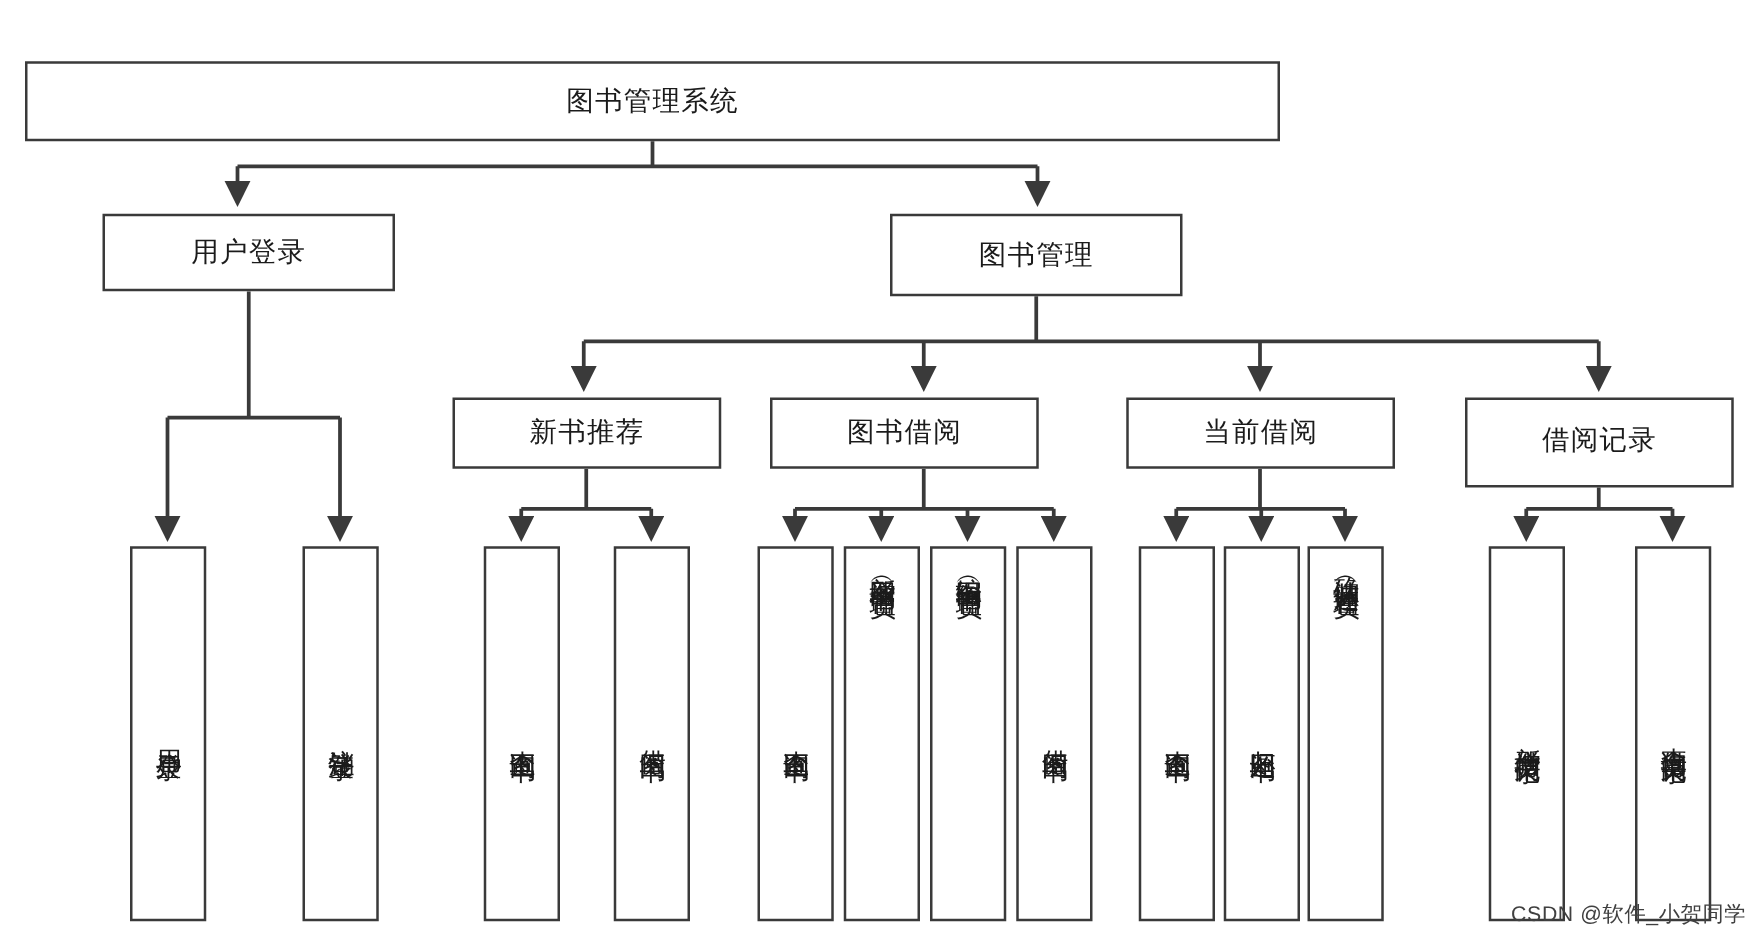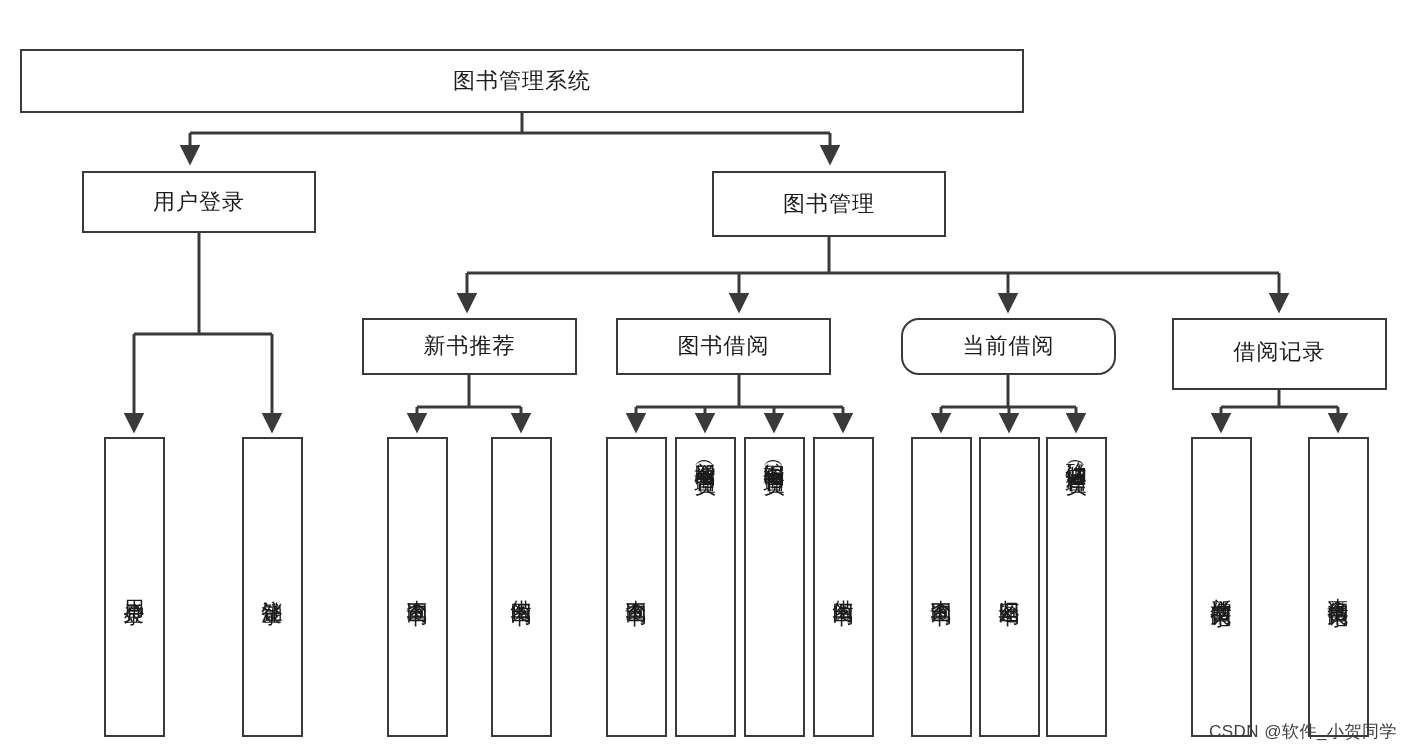--- a/index.html
+++ b/index.html
@@ -141,21 +141,21 @@
   </div>
 
   <div class="node-box" style="left:362px; top:318px; width:215px; height:57px;text-align:center;">
     <span class="node-label">新书推荐</span>
   </div>
 
   <div class="node-box" style="left:616px; top:318px; width:215px; height:57px;">
     <span class="node-label">图书借阅</span>
   </div>
 
-  <div class="node-box" style="left:901px; top:318px; width:215px; height:57px;border-radius:18px;">
+  <div class="node-box" style="left:901px; top:318px; width:215px; height:57px;">
     <span class="node-label">当前借阅</span>
   </div>
 
   <div class="node-box" style="left:1172px; top:318px; width:215px; height:72px;font-family:Liberation Mono, monospace;">
     <span class="node-label">借阅记录</span>
   </div>
 
   <div class="node-box leaf-box centered" style="left:104px; top:437px; width:61px; height:300px;">
     <span class="node-label">用户登录</span>
   </div>

